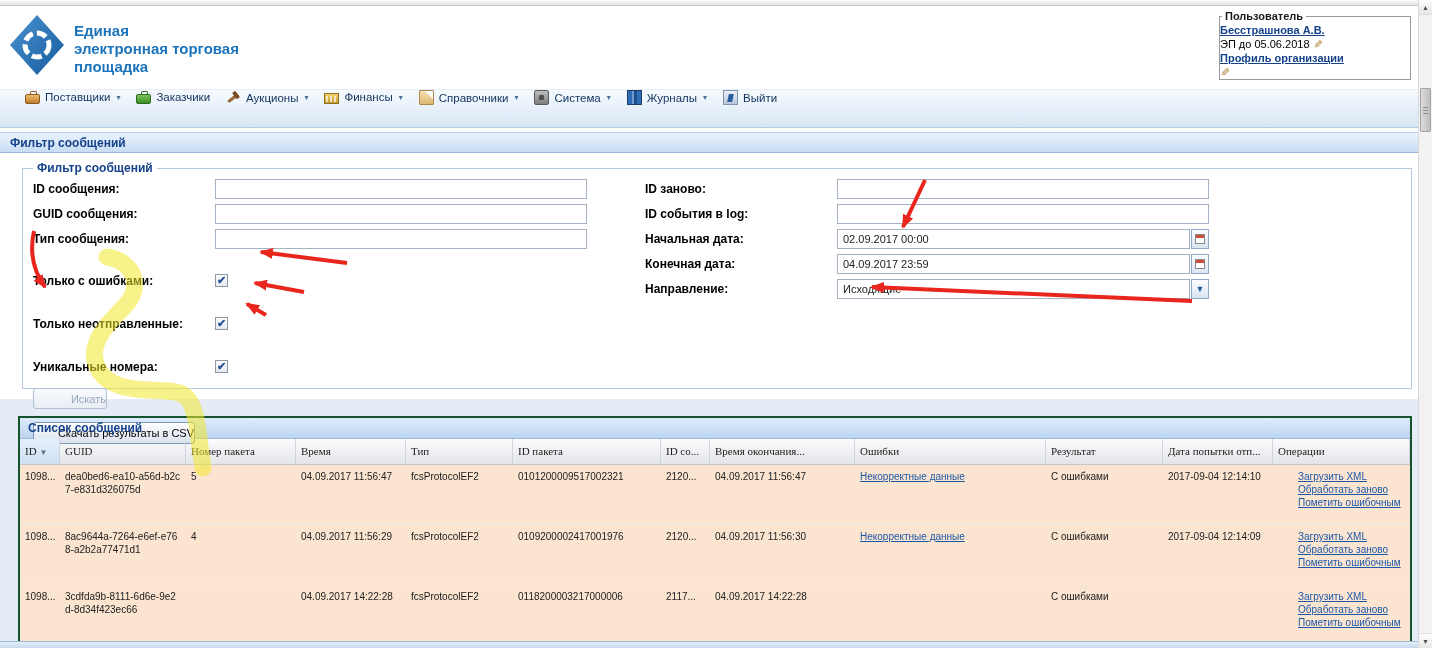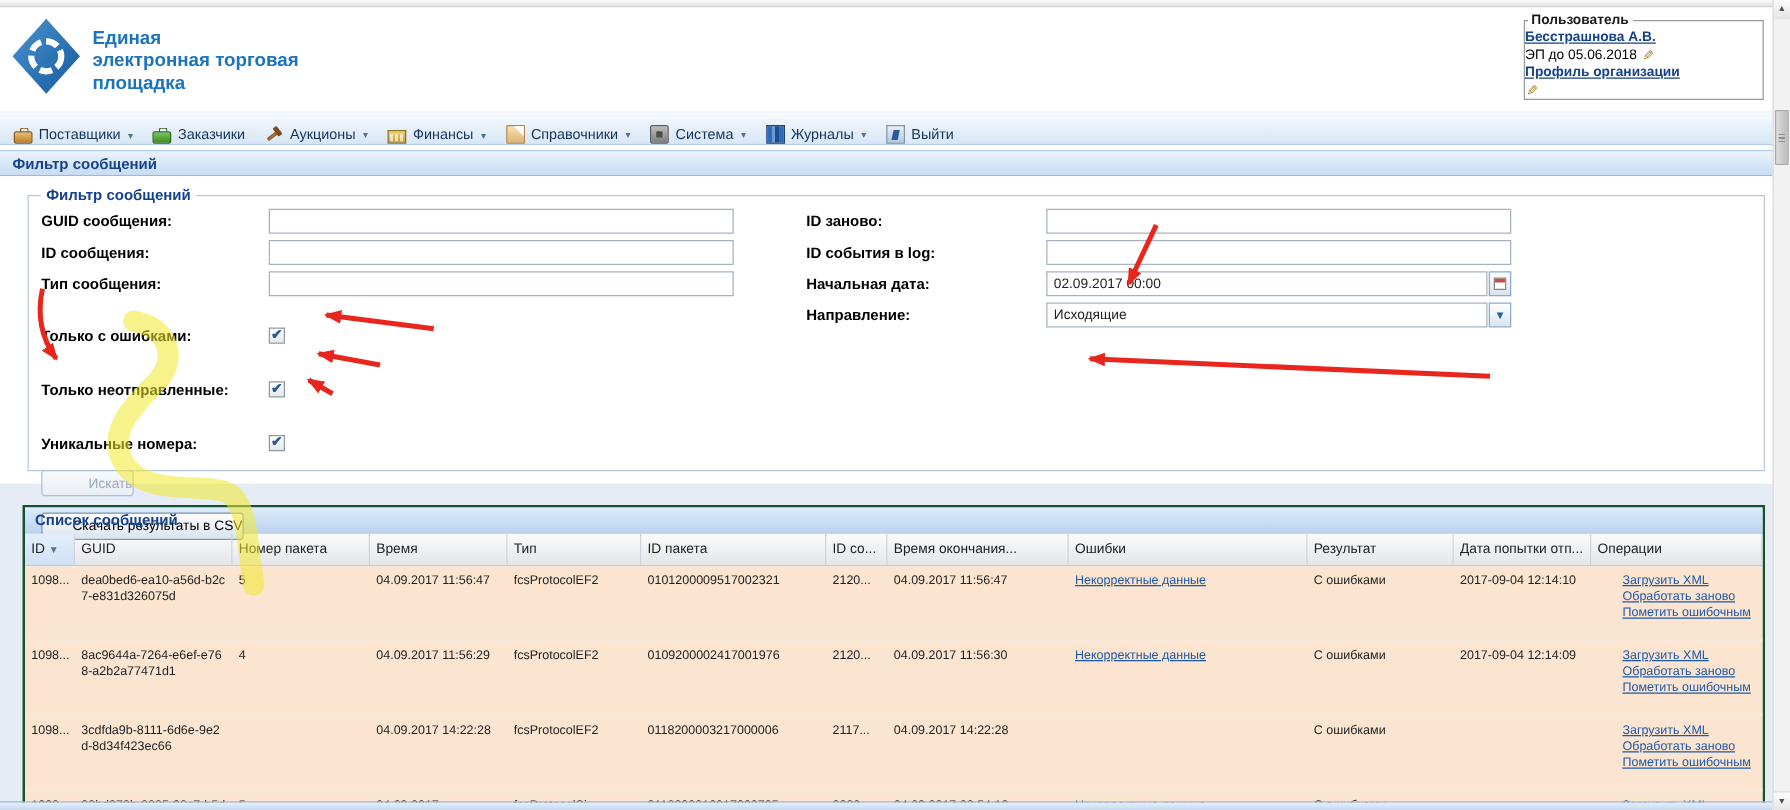--- a/index.html
+++ b/index.html
@@ -13,21 +13,21 @@
   .header-area { height:83px; background:#fff; position:relative; }
   .logo { position:absolute; left:8px; top:7px; }
   .brand-title { position:absolute; left:74px; top:16px; color:var(--c-brand); font-weight:bold; font-size:15px; line-height:18px; white-space:pre-line; }
   .user-fieldset { position:absolute; left:1219px; top:4px; width:192px; height:70px; border:1px solid #9a9a9a; padding:1px 0 2px; background:#fff; }
   .user-fieldset legend { font-weight:bold; font-size:11px; color:#1a1a1a; padding:0 3px; margin-left:2px; }
   .user-line { font-size:11px; line-height:14px; color:#000; }
   .user-link { color:#15428b; font-weight:bold; text-decoration:underline; cursor:pointer; }
   .pencil-icon { color:#a98028; font-size:11px; display:inline-block; transform:rotate(90deg); cursor:pointer; }
 
   
-  .menu-bar { height:27px; background:linear-gradient(#f6fafe,#d8e6f5); border-top:1px solid #e6edf6; border-bottom:1px solid #b4cbe4; display:flex; align-items:flex-end; padding-left:11px; gap:16px; }
+  .menu-bar { height:39px; background:linear-gradient(#f6fafe,#d8e6f5); border-top:1px solid #e6edf6; border-bottom:1px solid #b4cbe4; display:flex; align-items:flex-start; padding-left:25px; gap:16px; }
   .menu-item { display:flex; align-items:center; gap:5px; cursor:pointer; color:#13325e; font-size:11.5px; white-space:nowrap; }
   .micon { width:15px; height:15px; display:inline-block; position:relative; flex:0 0 auto; }
   .marrow { color:#4f6f9f; font-size:8px; margin-left:1px; }
 
   .briefcase-orange-icon { background:linear-gradient(#eebd6e,#bf7f2f); border:1px solid #8a5a1e; border-radius:2px; height:10px !important; margin-top:4px; }
   .briefcase-orange-icon::before { content:""; position:absolute; top:-4px; left:4px; width:5px; height:3px; border:1px solid #8a5a1e; border-bottom:none; border-radius:2px 2px 0 0; }
   .briefcase-green-icon { background:linear-gradient(#7cc45b,#3c8d26); border:1px solid #2d6b1a; border-radius:2px; height:10px !important; margin-top:4px; }
   .briefcase-green-icon::before { content:""; position:absolute; top:-4px; left:4px; width:5px; height:3px; border:1px solid #2d6b1a; border-bottom:none; border-radius:2px 2px 0 0; }
   .gavel-icon::before { content:""; position:absolute; width:11px; height:3px; background:#9a6a38; transform:rotate(-38deg); top:7px; left:1px; border-radius:1px; }
   .gavel-icon::after { content:""; position:absolute; width:4px; height:8px; background:#7a4a20; transform:rotate(-38deg); top:1px; left:8px; border-radius:1px; }
@@ -174,25 +174,25 @@
 <div class="title-gap"></div>
 <div class="page-title-bar">Фильтр сообщений</div>
 
 <div class="filter-area">
   <fieldset class="filter-fs">
     <legend>Фильтр сообщений</legend>
     <div class="filter-columns">
       <div class="fcol-left">
         <div>
             <div class="frow">
+              <label class="flabel">ID сообщения:</label>
+              <input class="finput" type="text" style="">
+            </div>
+            <div class="frow">
               <label class="flabel">GUID сообщения:</label>
-              <input class="finput" type="text" style="">
-            </div>
-            <div class="frow">
-              <label class="flabel">ID сообщения:</label>
               <input class="finput" type="text" style="">
             </div>
             <div class="frow">
               <label class="flabel">Тип сообщения:</label>
               <input class="finput" type="text" style="">
             </div>
           </div>
         <div>
             <div class="frow chk-row">
               <label class="flabel">Только с ошибками:</label>
@@ -220,36 +220,43 @@
             <input class="finput" type="text" style="">
           </div>
           <div class="frow">
             <label class="flabel">Начальная дата:</label>
             <input class="finput short" type="text" value="02.09.2017 00:00" style="">
             <span class="trigger-btn">
               <span class="calendar-glyph"></span>
             </span>
           </div>
           <div class="frow">
+            <label class="flabel">Конечная дата:</label>
+            <input class="finput short" type="text" value="04.09.2017 23:59" style="">
+            <span class="trigger-btn">
+              <span class="calendar-glyph"></span>
+            </span>
+          </div>
+          <div class="frow">
             <label class="flabel">Направление:</label>
             <div class="select-box">Исходящие</div>
             <span class="trigger-btn">
               <span class="select-arrow">▼</span>
             </span>
           </div>
         </div>
     </div>
   </fieldset>
 </div>
 
 <div class="lower">
   <div class="lower-gap"></div>
   <div class="table-panel">
     <div class="table-title">Список сообщений</div>
-    <div class="thead" style="grid-template-columns: 40px 126px 110px 110px 107px 148px 49px 145px 191px 117px 110px 1fr;">
+    <div class="thead" style="grid-template-columns: 40px 126px 110px 110px 107px 148px 49px 145px 191px 117px 110px 1fr; font-family: Liberation Serif, serif;">
         <div class="hcell sorted">ID<span class="sort-arrow">▼</span></div>
         <div class="hcell">GUID</div>
         <div class="hcell">Номер пакета</div>
         <div class="hcell">Время</div>
         <div class="hcell">Тип</div>
         <div class="hcell">ID пакета</div>
         <div class="hcell">ID со...</div>
         <div class="hcell">Время окончания...</div>
         <div class="hcell">Ошибки</div>
         <div class="hcell">Результат</div>

